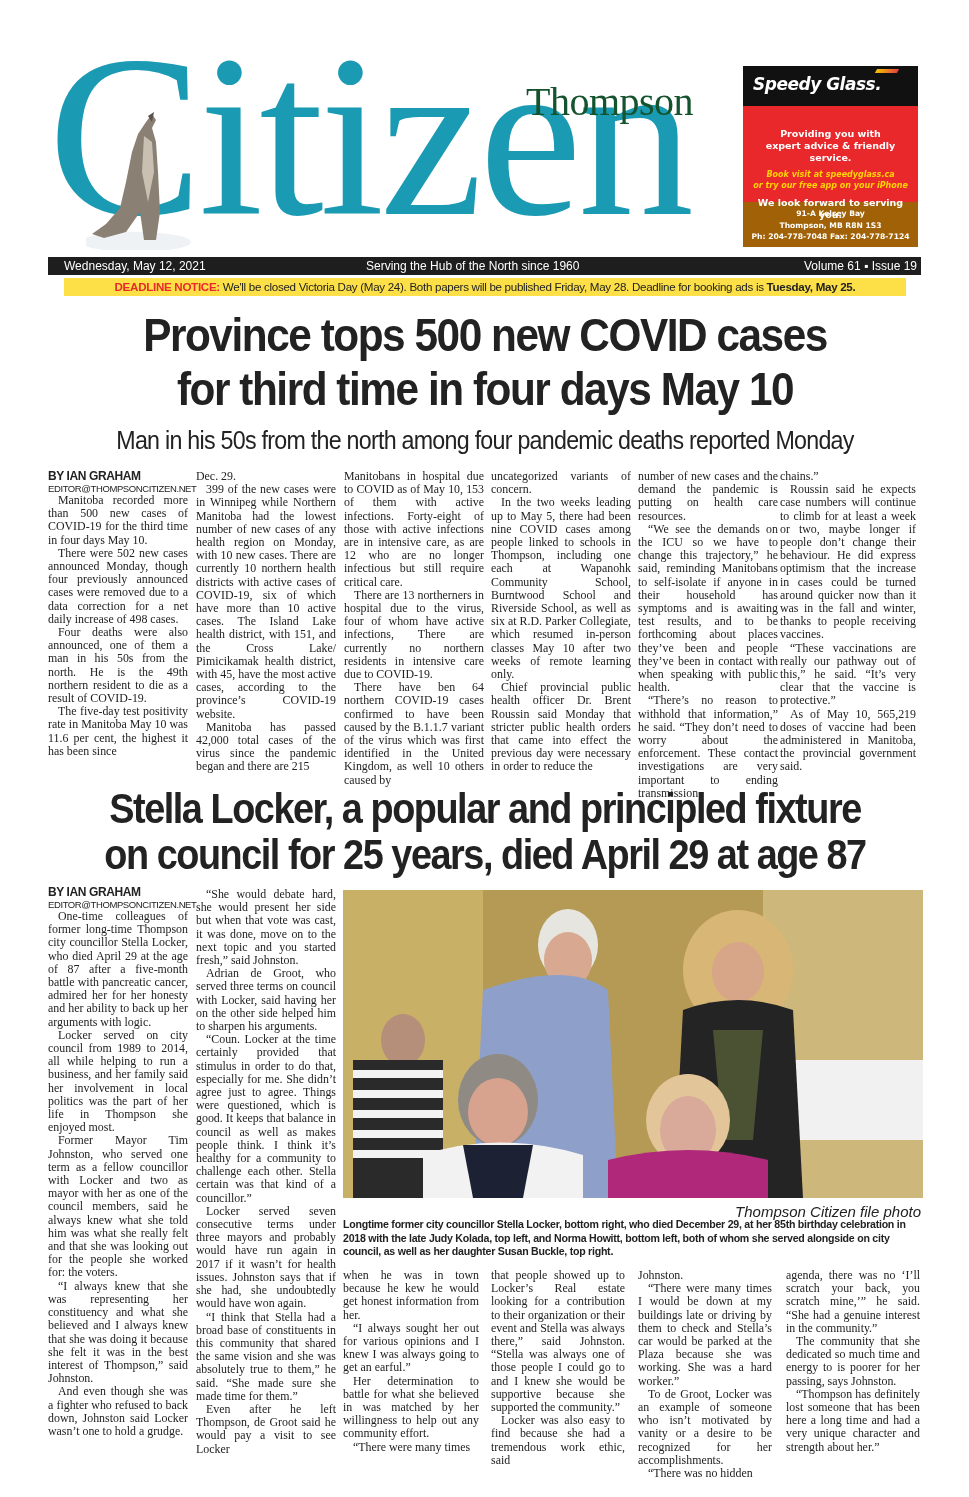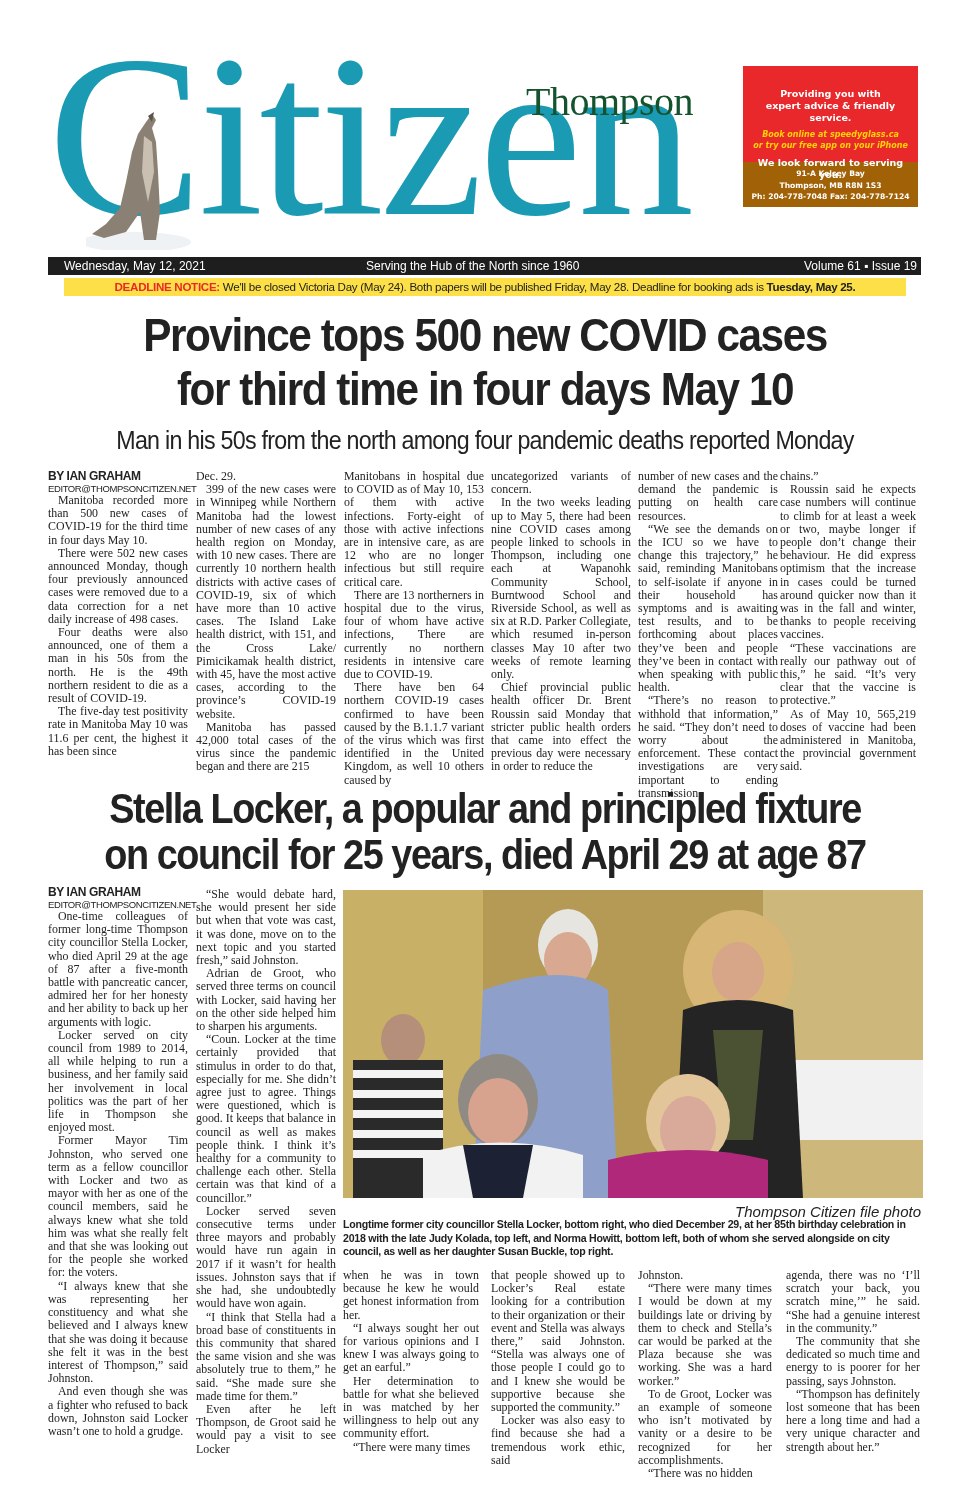--- a/index.html
+++ b/index.html
@@ -75,23 +75,27 @@
   <div class="thompson-word">Thompson</div>
   <svg class="wolf" viewBox="0 0 108 138">
     <ellipse cx="50" cy="130" rx="55" ry="10" fill="#eef2f5"></ellipse>
     <path d="M60 10 L66 2 L70 8 L66 16 L70 30 L72 60 L74 100 L70 128 L58 128 L54 100 L40 120 L18 126 L6 122 L20 112 L34 96 L40 70 L46 40 L52 22 Z" fill="#8a8074"></path>
     <path d="M58 24 L66 30 L68 60 L62 90 L56 60 Z" fill="#c9c0b2"></path>
     <path d="M62 4 L68 0 L66 10 Z" fill="#5b544c"></path>
   </svg>
 </div>
 
 <div class="ad">
+  <div class="ad-top">
+    <span class="ad-brand">Speedy Glass.</span>
+    <span class="ad-stripe"></span>
+  </div>
   <div class="ad-red">
     <div class="ad-line1"><span>Providing you with</span><br><span>expert advice &amp; friendly service.</span></div>
-    <div class="ad-line2"><span>Book online at speedyglass.ca</span><br><span>or try our free app on your iPhone</span></div>
+    <div class="ad-line2"><span>Book visit at speedyglass.ca</span><br><span>or try our free app on your iPhone</span></div>
     <div class="ad-line3">We look forward to serving you.</div>
   </div>
   <div class="ad-bottom">
     <div>91-A Kelsey Bay</div>
     <div>Thompson, MB R8N 1S3</div>
     <div>Ph: 204-778-7048  Fax: 204-778-7124</div>
   </div>
 </div>
 
 <div class="dateline">

